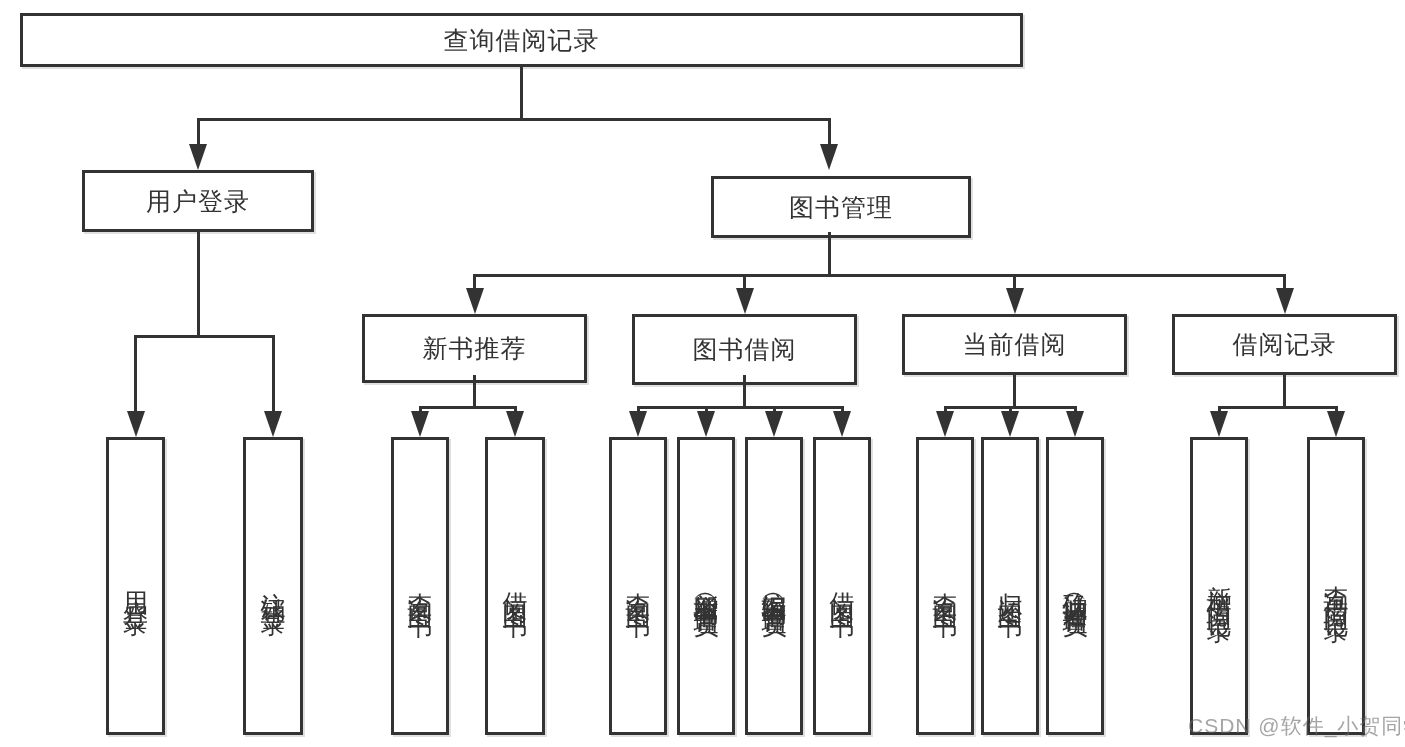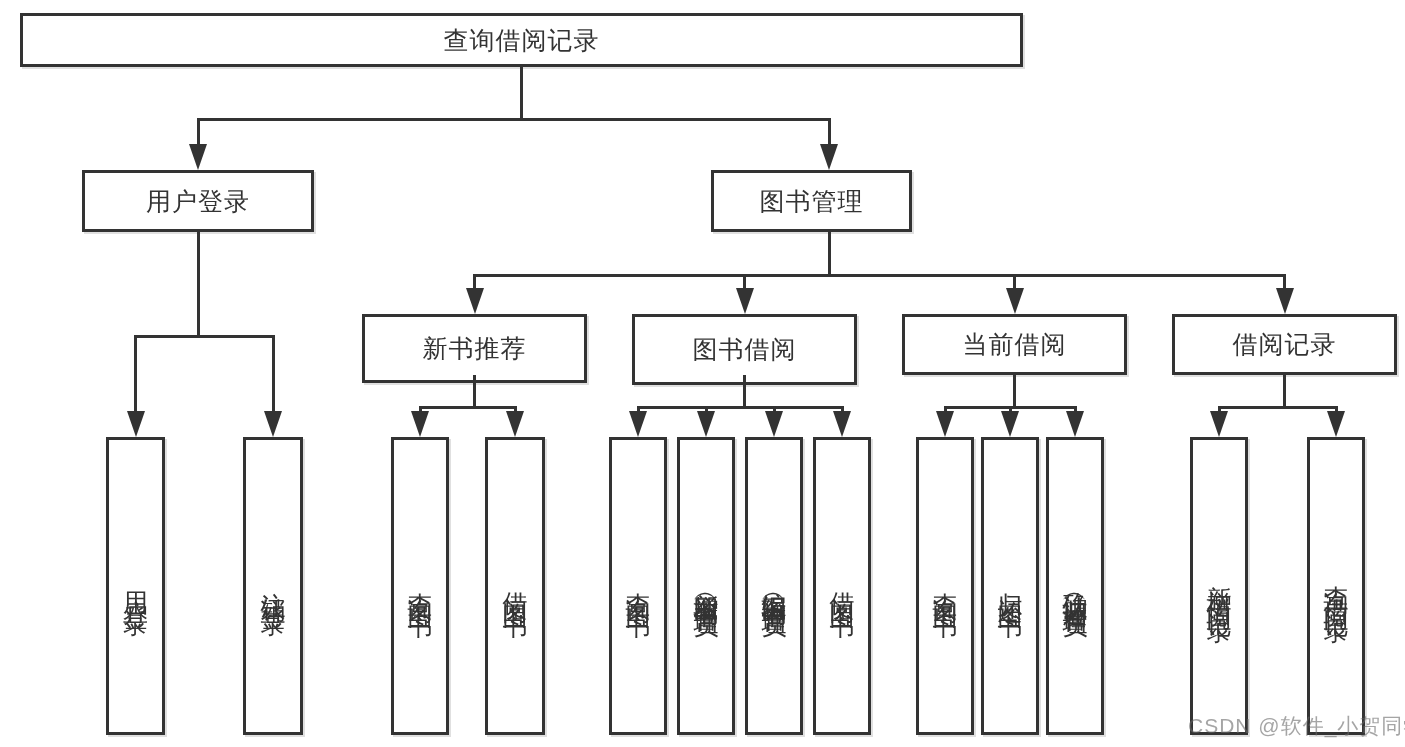--- a/index.html
+++ b/index.html
@@ -65,21 +65,21 @@
   <div class="vline" style="left:520px;top:67px;height:51px"></div>
   <div class="hline" style="left:196.5px;top:118px;width:634px"></div>
   <div class="vline" style="left:196.5px;top:118px;height:28px"></div>
   <div class="arrow" style="left:189px;top:144px"></div>
   <div class="vline" style="left:827.5px;top:118px;height:28px"></div>
   <div class="arrow" style="left:820px;top:144px"></div>
 
   <div class="box hbox" style="left:82px;top:170px;width:232px;height:62px">
     <span class="lbl">用户登录</span>
   </div>
-  <div class="box hbox" style="left:711px;top:170px;width:201px;height:62px">
+  <div class="box hbox" style="left:711px;top:176px;width:260px;height:62px">
     <span class="lbl">图书管理</span>
   </div>
 
   <div class="vline" style="left:196.5px;top:232px;height:103px"></div>
   <div class="hline" style="left:134px;top:335px;width:141px"></div>
   <div class="vline" style="left:134px;top:335px;height:77px"></div>
   <div class="arrow" style="left:126.5px;top:411px"></div>
   <div class="vline" style="left:271.5px;top:335px;height:77px"></div>
   <div class="arrow" style="left:264px;top:411px"></div>
 

